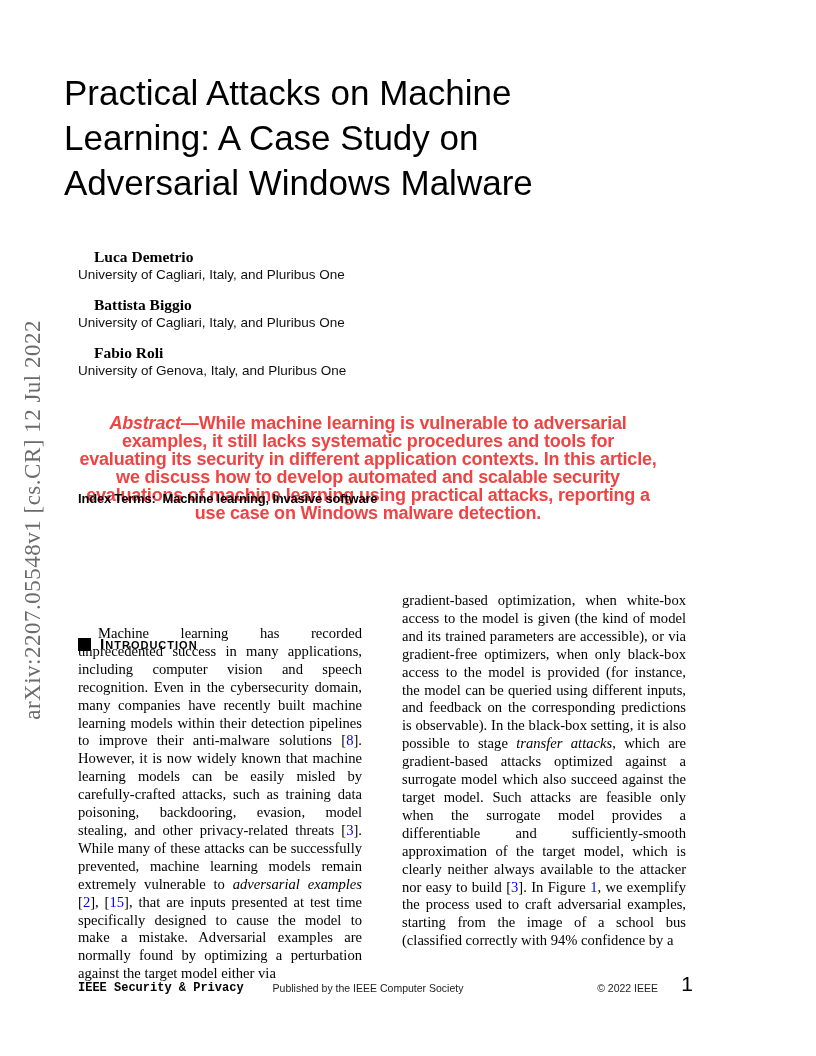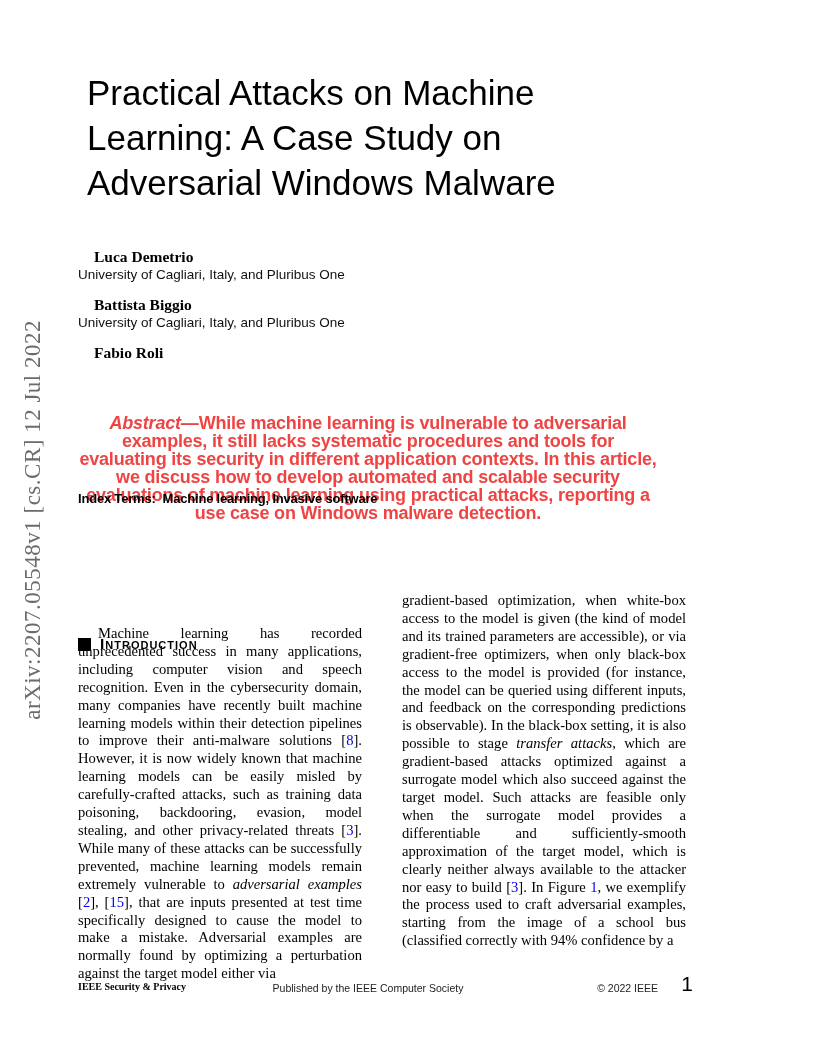--- a/index.html
+++ b/index.html
@@ -32,21 +32,21 @@
     font-family: "Liberation Serif", serif;
     font-size: 23px;
     color: var(--stamp, #6b6b6b);
     letter-spacing: 0.5px;
     white-space: nowrap;
   }
 
   
   .paper-title {
     position: absolute;
-    left: 87px;
+    left: 64px;
     top: 70px;
     width: 585px;
     font-family: "Liberation Sans", sans-serif;
     font-size: 35px;
     line-height: 45px;
     font-weight: 400;
     color: #000;
   }
 
   
@@ -140,23 +140,23 @@
   .col-right { left: 378px; top: 592px; margin-left: 24px; }
   .col-left .indent { text-indent: 20px; }
   .seg-italic { font-style: italic; }
   .seg-link { color: var(--link, #0000ee); }
 
   
   .footer-journal {
     position: absolute;
     left: 78px;
     top: 981px;
-    font-family: Liberation Serif, serif;
-    font-weight: 700;
-    font-size: 10px;
+    font-family: Liberation Mono, monospace;
+    font-weight: 700;
+    font-size: 12px;
     color: #000;
   }
   .footer-publisher {
     position: absolute;
     left: 78px;
     top: 982px;
     width: 580px;
     text-align: center;
     font-family: "Liberation Sans", sans-serif;
     font-size: 10.5px;
@@ -198,20 +198,21 @@
     <div class="author-group">
       <div class="author-name">Luca Demetrio</div>
       <div class="author-affiliation">University of Cagliari, Italy, and Pluribus One</div>
     </div>
     <div class="author-group">
       <div class="author-name">Battista Biggio</div>
       <div class="author-affiliation">University of Cagliari, Italy, and Pluribus One</div>
     </div>
     <div class="author-group">
       <div class="author-name">Fabio Roli</div>
+      <div class="author-affiliation">University of Genova, Italy, and Pluribus One</div>
     </div>
   </div>
 
   <div class="abstract"><span class="abstract-label">Abstract</span><span>—While machine learning is vulnerable to adversarial examples, it still lacks systematic procedures and tools for evaluating its security in different application contexts. In this article, we discuss how to develop automated and scalable security evaluations of machine learning using practical attacks, reporting a use case on Windows malware detection.</span></div>
 
   <div class="index-terms"><span class="it-label">Index Terms:</span><span>Machine learning, Invasive software</span></div>
 
   <div class="section-heading">
     <span class="heading-square"></span>
     <span>Introduction</span>

